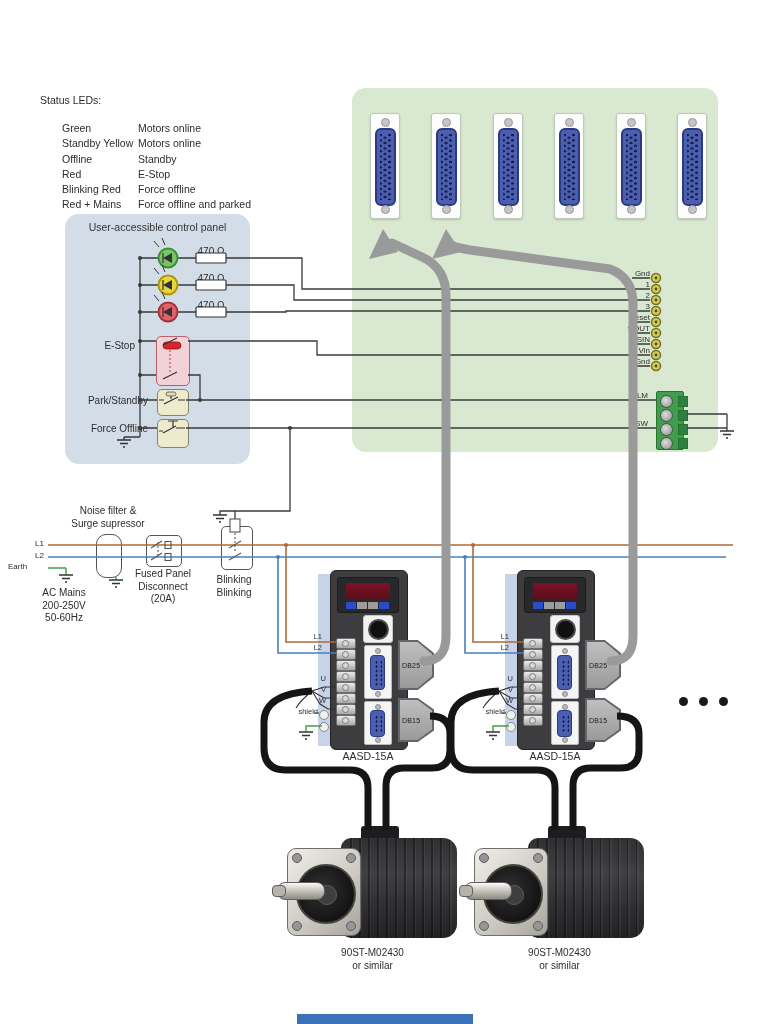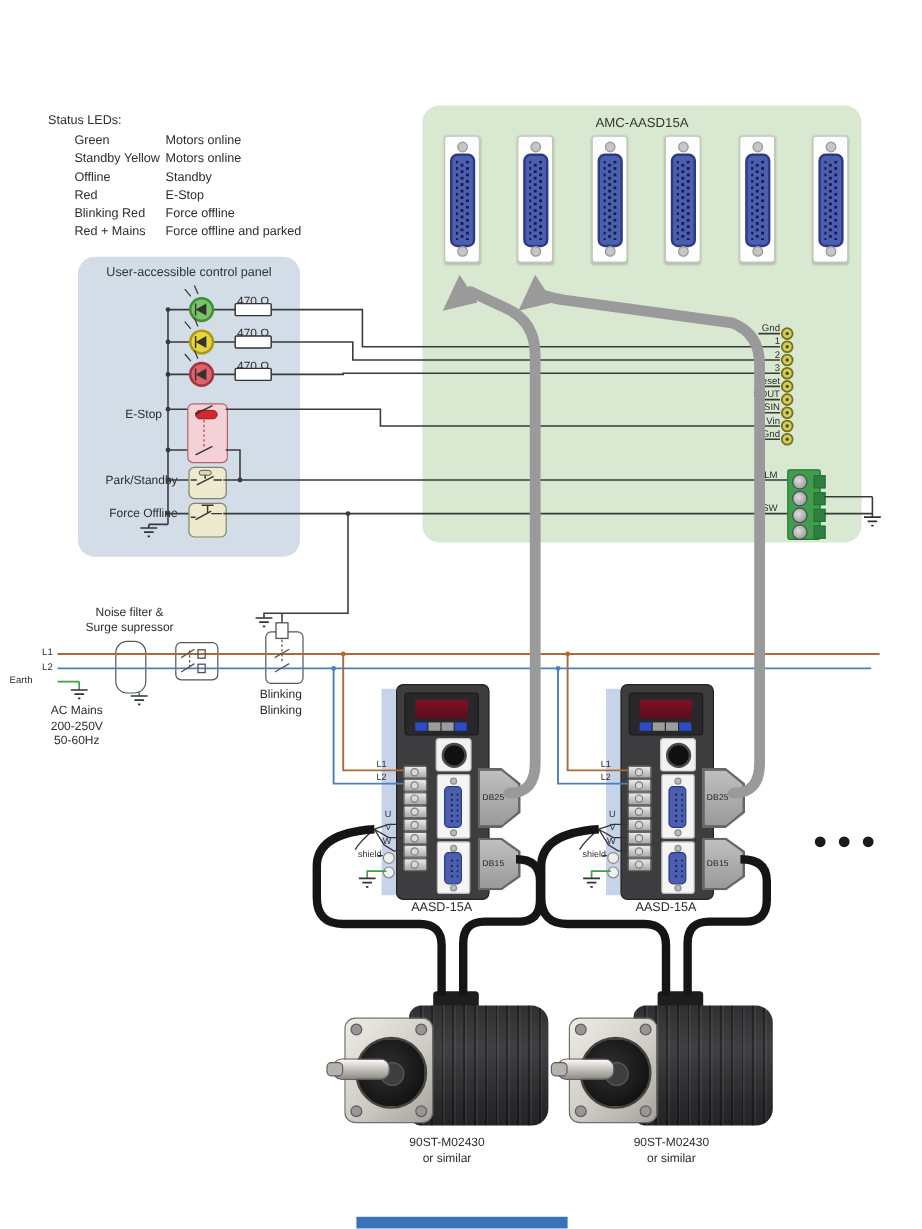--- a/index.html
+++ b/index.html
@@ -7,21 +7,21 @@
           font-family:"Liberation Sans",sans-serif;color:#2d2d2d;}
   .abs{position:absolute;}
   
   .panel-green{left:352px;top:88px;width:366px;height:364px;background:#d9e8d0;border-radius:14px;}
   .panel-blue{left:65px;top:214px;width:185px;height:250px;background:#d2dde8;border-radius:14px;}
   .panel-title{font-size:11px;text-align:center;color:#333;}
   .amc-title{left:352px;top:97px;width:366px;}
   .cp-title{left:65px;top:221px;width:185px;font-size:10.5px;}
   
   .legend{left:40px;top:93px;font-size:10.5px;line-height:15.2px;}
-  .legend .lrows{margin-left:22px;display:grid;grid-template-columns:76px auto;margin-top:2px;}
+  .legend .lrows{margin-left:22px;display:grid;grid-template-columns:76px auto;margin-top:13px;}
   
   .dplate{top:113px;width:28px;height:104px;background:#fdfdfd;border:1px solid #c0c8ba;border-radius:3px;box-shadow:0 1px 2px rgba(0,0,0,.18);}
   .dplate .screw{position:absolute;left:10px;width:7px;height:7px;border-radius:50%;background:#c6c6c6;border:1px solid #979797;}
   .screw.top{top:4px;}.screw.bot{bottom:4px;}
   .dsub{position:absolute;left:4px;top:14px;width:17px;height:74px;background:#4c5fae;border:2px solid #2c3a86;border-radius:6px;}
   .dsub-pins{position:absolute;inset:4px 3px;
     background-image:radial-gradient(circle,#141b4d 1.1px,transparent 1.5px),radial-gradient(circle,#141b4d 1.1px,transparent 1.5px);
     background-size:9px 5.4px,9px 5.4px;background-position:0.5px 1px,5px 3.7px;}
   
   .pinlab{width:44px;text-align:right;font-size:8px;line-height:9px;}
@@ -111,21 +111,20 @@
   .bluebar{left:297px;top:1014px;width:176px;height:10px;background:#3a72b8;}
   
   .wires{position:absolute;left:0;top:0;width:768px;height:1024px;pointer-events:none;z-index:10;}
 </style>
 </head>
 <body>
 
 <div class="canvas">
 
   <div class="abs panel-green"></div>
-  <div class="abs panel-title amc-title">AMC-AASD15A</div>
 
   <div class="abs dplate" style="left:370px">
       <i class="screw top"></i>
       <div class="dsub">
         <div class="dsub-pins"></div>
       </div>
       <i class="screw bot"></i>
     </div>
   <div class="abs dplate" style="left:431px">
       <i class="screw top"></i>
@@ -220,20 +219,25 @@
 
   <span class="abs t8" style="left:20px;top:539px;width:24px;text-align:right">L1</span>
   <span class="abs t8" style="left:20px;top:551px;width:24px;text-align:right">L2</span>
   <span class="abs t8" style="left:8px;top:562px;width:36px;text-align:left">Earth</span>
   <div class="abs clabel" style="left:60px;top:505px;width:96px">
     <div>Noise filter &amp;</div>
     <div>Surge supressor</div>
   </div>
   <div class="abs box-white filter-box"></div>
   <div class="abs box-white disc-box"></div>
+  <div class="abs clabel" style="left:115px;top:568px;width:96px">
+    <div>Fused Panel</div>
+    <div>Disconnect</div>
+    <div>(20A)</div>
+  </div>
   <div class="abs box-white cont-box"></div>
   <div class="abs clabel" style="left:186px;top:574px;width:96px">
     <div>Blinking</div>
     <div>Blinking</div>
   </div>
   <div class="abs clabel" style="left:18px;top:587px;width:92px">
     <div>AC Mains</div>
     <div>200-250V</div>
     <div>50-60Hz</div>
   </div>

